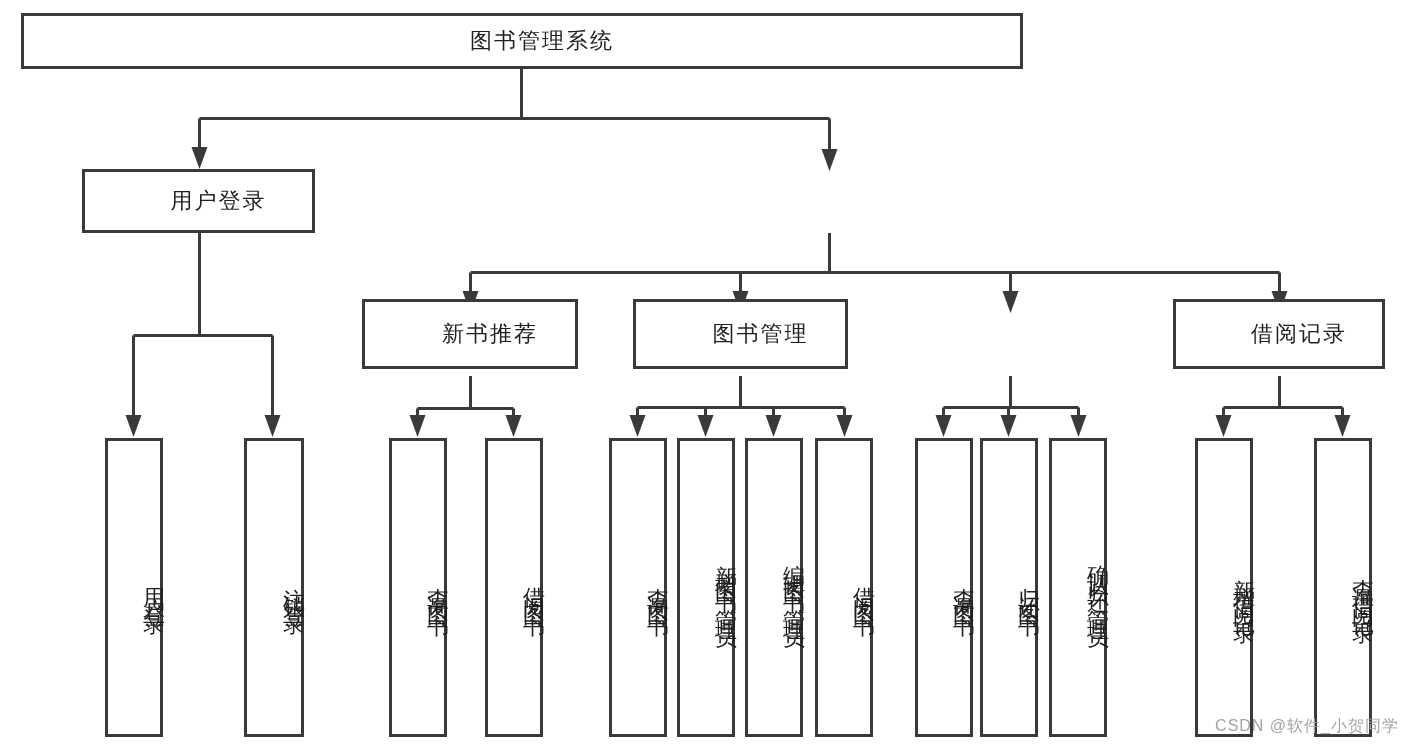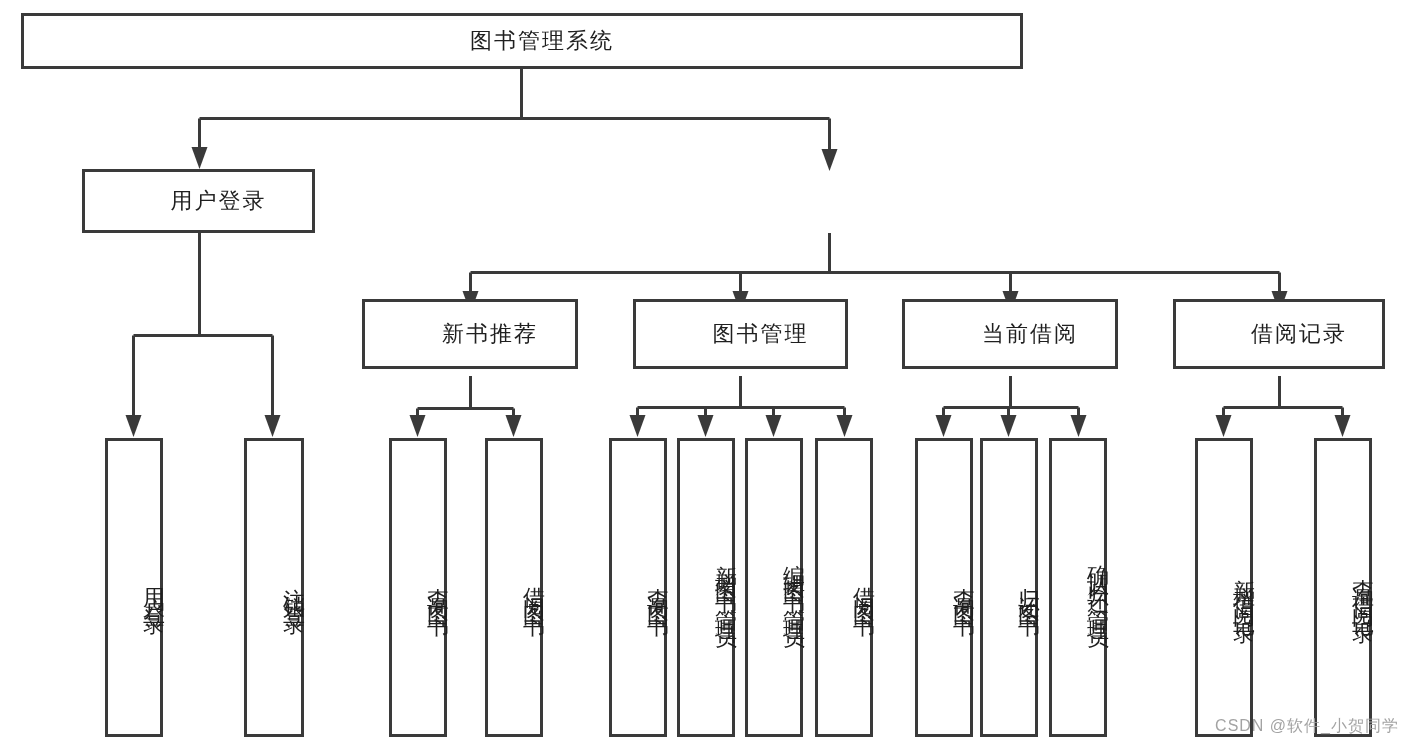--- a/index.html
+++ b/index.html
@@ -132,23 +132,20 @@
   <div class="box l2" style="left:82px;width:233px">
     <span class="hlabel">用户登录</span>
   </div>
 
   <div class="box l3" style="left:362px;width:216px">
     <span class="hlabel">新书推荐</span>
   </div>
   <div class="box l3" style="left:633px;width:215px">
     <span class="hlabel">图书管理</span>
   </div>
-  <div class="box l3" style="left:902px;width:216px">
-    <span class="hlabel">当前借阅</span>
-  </div>
   <div class="box l3" style="left:1173px;width:212px">
     <span class="hlabel">借阅记录</span>
   </div>
 
   <div class="box leaf" style="left:105px;width:58px">
     <span class="vtext">用户登录</span>
   </div>
   <div class="box leaf" style="left:244px;width:60px">
     <span class="vtext">注销登录</span>
   </div>

